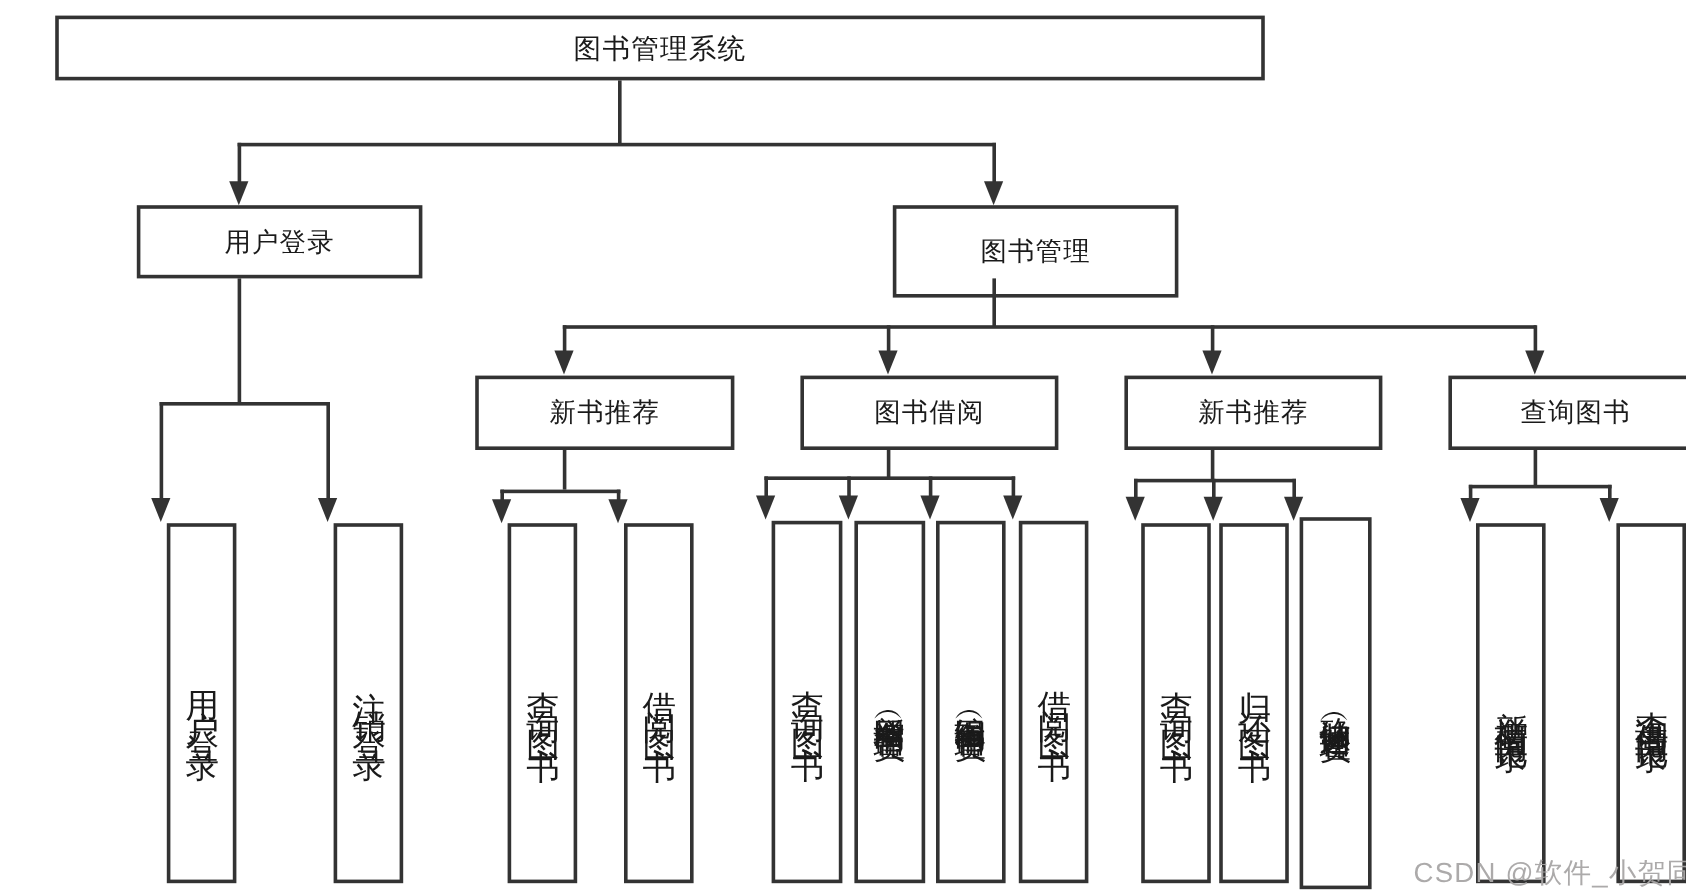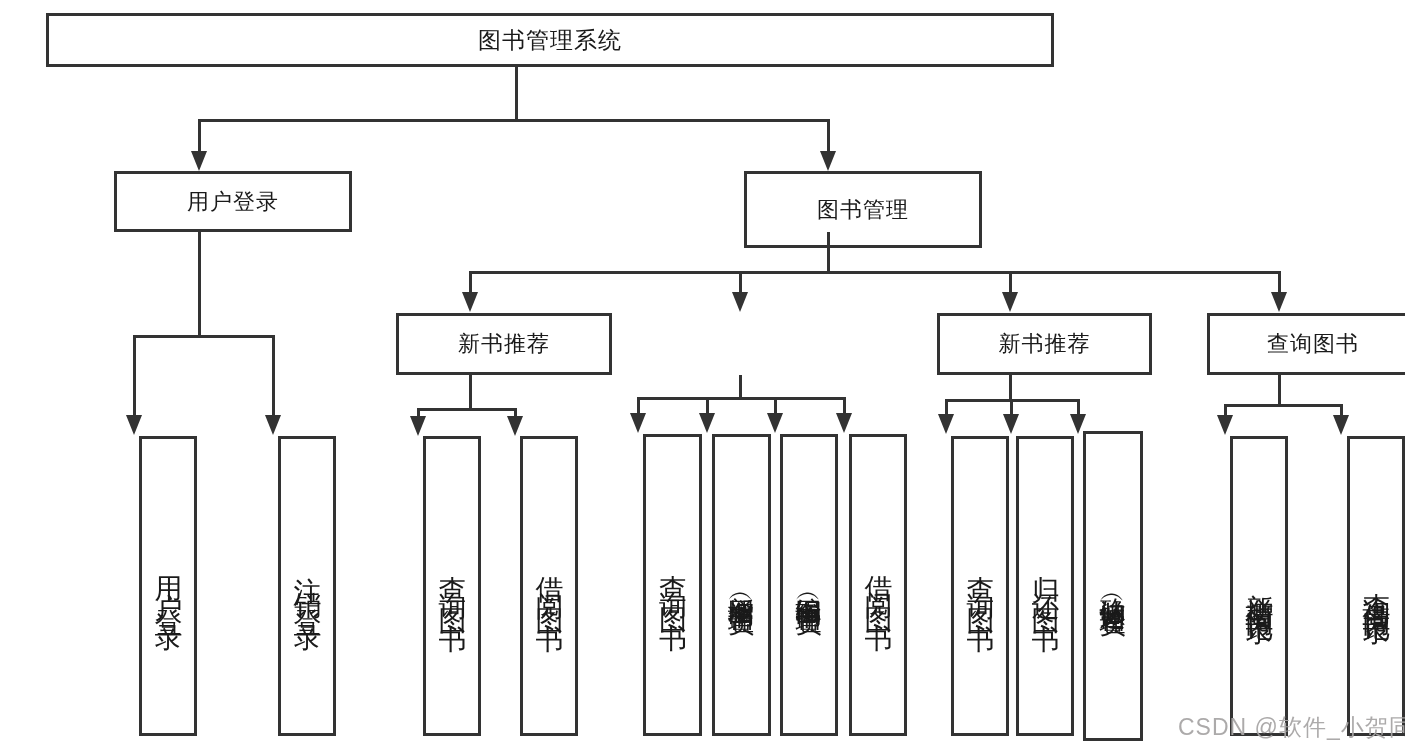--- a/index.html
+++ b/index.html
@@ -87,20 +87,23 @@
   <div class="vl" style="left:739px;top:271px;height:22px"></div>
   <div class="ah" style="left:732px;top:292px"></div>
   <div class="vl" style="left:1009px;top:271px;height:22px"></div>
   <div class="ah" style="left:1002px;top:292px"></div>
   <div class="vl" style="left:1278px;top:271px;height:22px"></div>
   <div class="ah" style="left:1271px;top:292px"></div>
 
   <div class="box" style="left:362px;top:313px;width:216px;height:62px">
     <span class="hlabel">新书推荐</span>
   </div>
+  <div class="box" style="left:633px;top:313px;width:215px;height:62px">
+    <span class="hlabel">图书借阅</span>
+  </div>
   <div class="box" style="left:903px;top:313px;width:215px;height:62px">
     <span class="hlabel">新书推荐</span>
   </div>
   <div class="box" style="left:1173px;top:313px;width:212px;height:62px">
     <span class="hlabel">查询图书</span>
   </div>
 
   <div class="vl" style="left:469px;top:375px;height:33px"></div>
   <div class="hl" style="left:417px;top:408px;width:100px"></div>
   <div class="vl" style="left:417px;top:408px;height:10px"></div>

